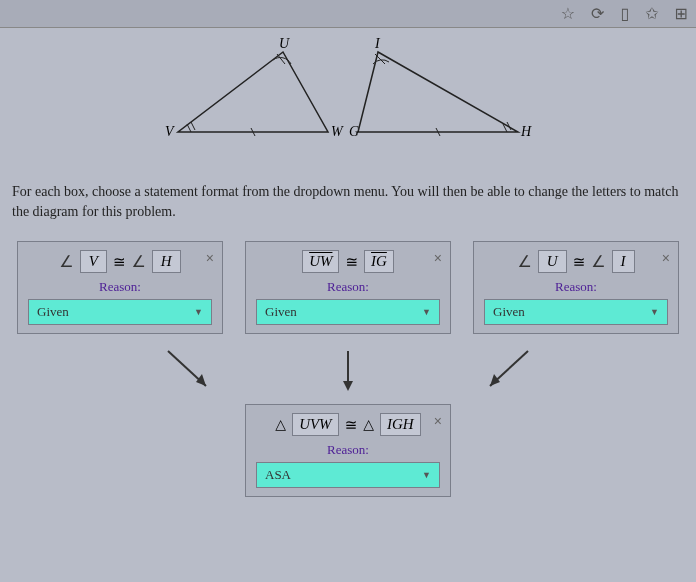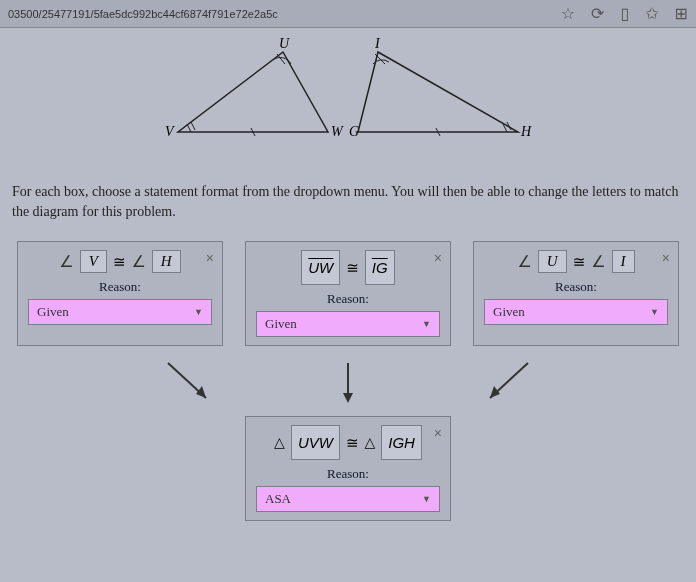--- a/index.html
+++ b/index.html
@@ -13,37 +13,36 @@
 .tri{position:relative}
 .tri svg{display:block}
 .vlabel{position:absolute;font-size:14px;font-style:italic;font-family:Georgia,serif}
 .instructions{font-size:14px;color:#222;line-height:1.4;margin:32px 0 20px 0}
 .proof-row{display:flex;justify-content:space-around;gap:12px;margin-bottom:8px}
 .proof-box{border:1px solid #7a7e8a;background:#b0b4c0;width:206px;padding:8px 10px 8px 10px;position:relative}
 .close-x{position:absolute;top:8px;right:8px;color:#666;font-size:14px;cursor:pointer;font-family:Arial,sans-serif}
 .stmt{display:flex;align-items:center;justify-content:center;gap:4px;font-size:15px;margin-bottom:6px}
 .angle-sym{font-size:16px;color:#333;margin-right:2px}
 .letterbox{border:1px solid #7a7e8a;background:#c4c8d4;padding:2px 8px;font-style:italic;font-family:Georgia,serif;cursor:pointer;min-width:22px;text-align:center}
-.segbox{border:1px solid #7a7e8a;background:#c4c8d4;padding:8px 6px;font-style:italic;font-family:Liberation Sans, sans-serif;cursor:pointer;position:relative}
+.segbox{border:1px solid #7a7e8a;background:#c4c8d4;padding:2px 6px;font-style:italic;font-family:Liberation Serif, serif;cursor:pointer;position:relative}
 .overline{text-decoration:overline}
 .cong{font-size:15px;margin:0 2px}
 .tri-sym{font-size:14px;margin-right:2px}
-.reason-lbl{text-align:center;font-size:13px;color:#0f172a;margin-bottom:4px}
-.reason-dd{border:1px solid #7a7e8a;background:#f0abfc;padding:4px 8px;font-size:13px;color:#333;cursor:pointer;display:flex;justify-content:space-between;align-items:center}
+.reason-lbl{text-align:center;font-size:13px;color:#4c1d95;margin-bottom:4px}
+.reason-dd{border:1px solid #7a7e8a;background:#5eead4;padding:4px 8px;font-size:13px;color:#333;cursor:pointer;display:flex;justify-content:space-between;align-items:center}
 .dd-arrow{font-size:9px;color:#555}
 .arrows-row{display:flex;justify-content:center;gap:120px;margin:12px 0 8px 0}
 .arrow-svg{display:block}
 .conclusion{display:flex;justify-content:center}
 .conclusion .proof-box{width:206px}
 </style>
 </head>
 <body>
 
 <div class="browser-bar">
-  <span class="url">03500/25477191/5fae5dc992bc44cf6874f791e72e2a5c</span>
   <div class="br-icons">
     <span>☆</span>
     <span>⟳</span>
     <span>▯</span>
     <span>✩</span>
     <span>⊞</span>
   </div>
 </div>
 
 <div class="content">

